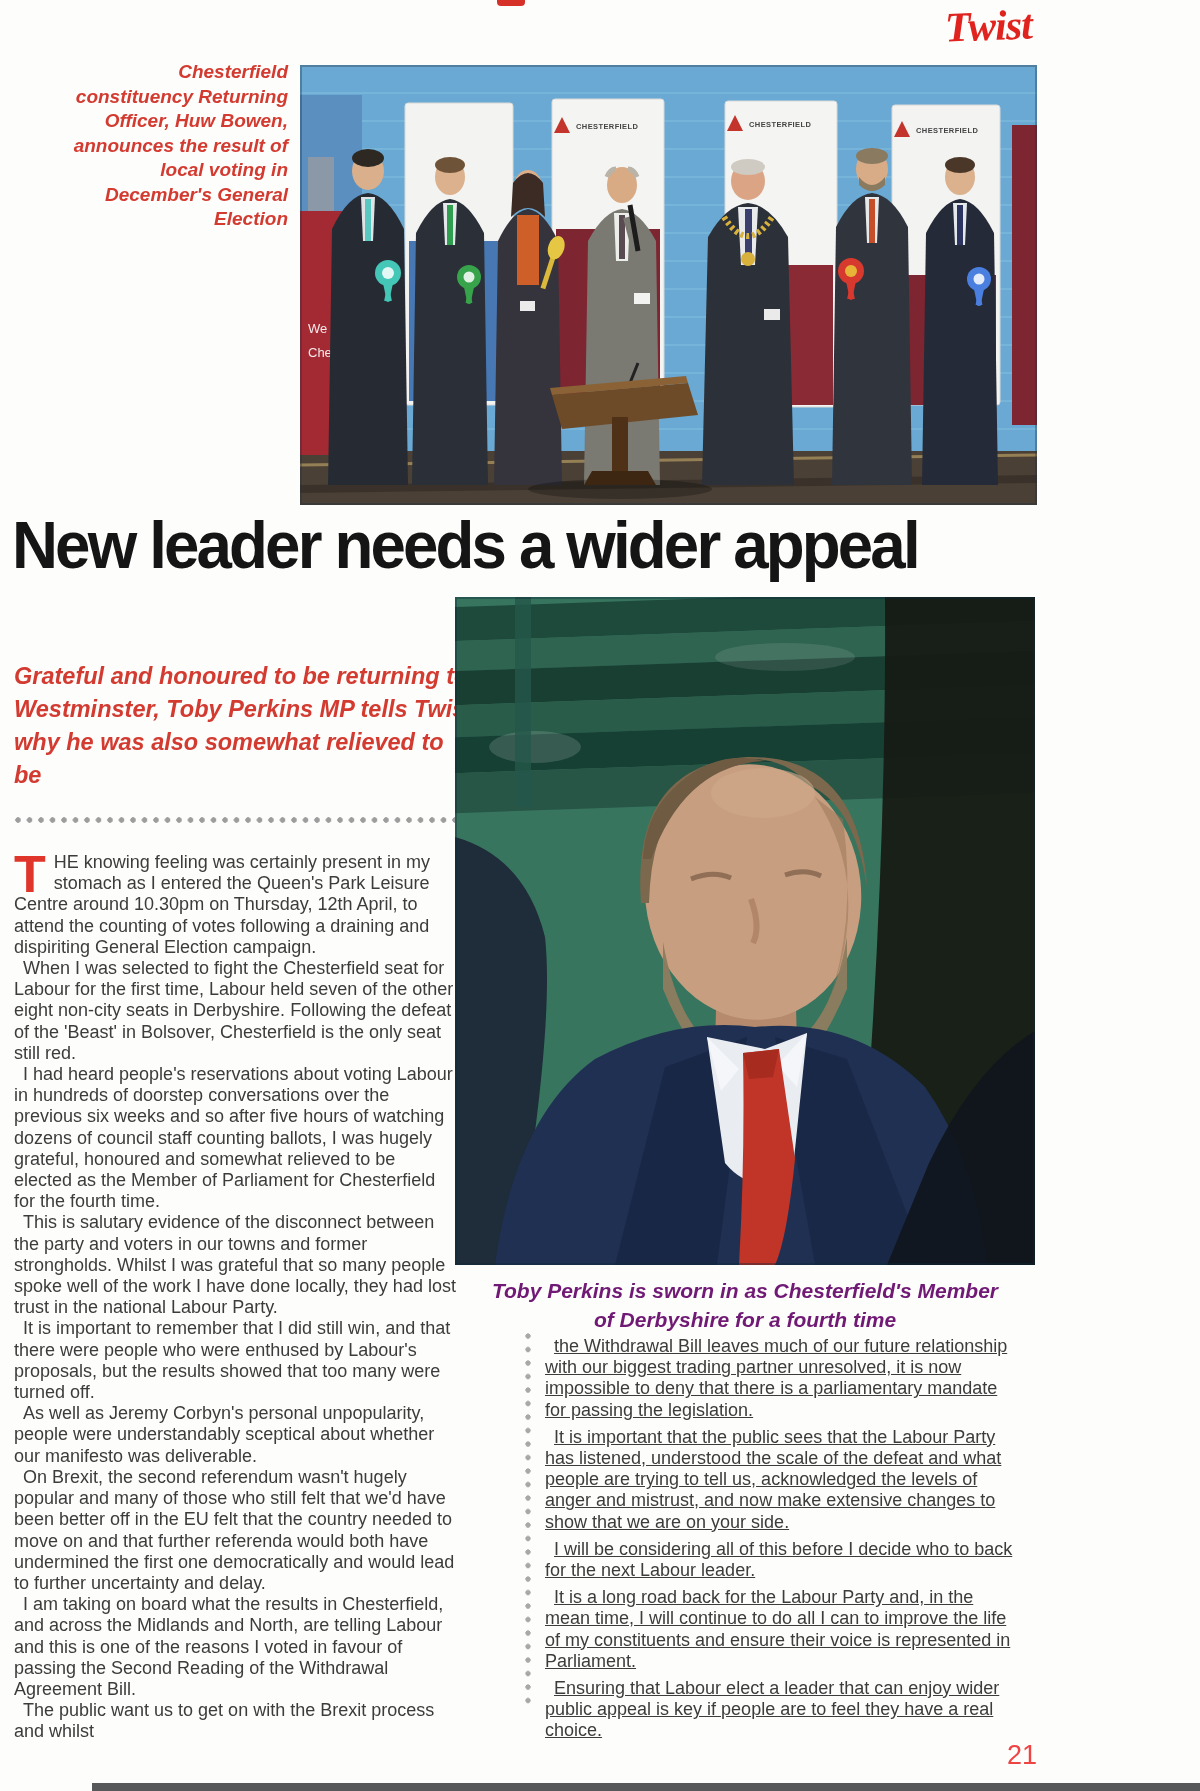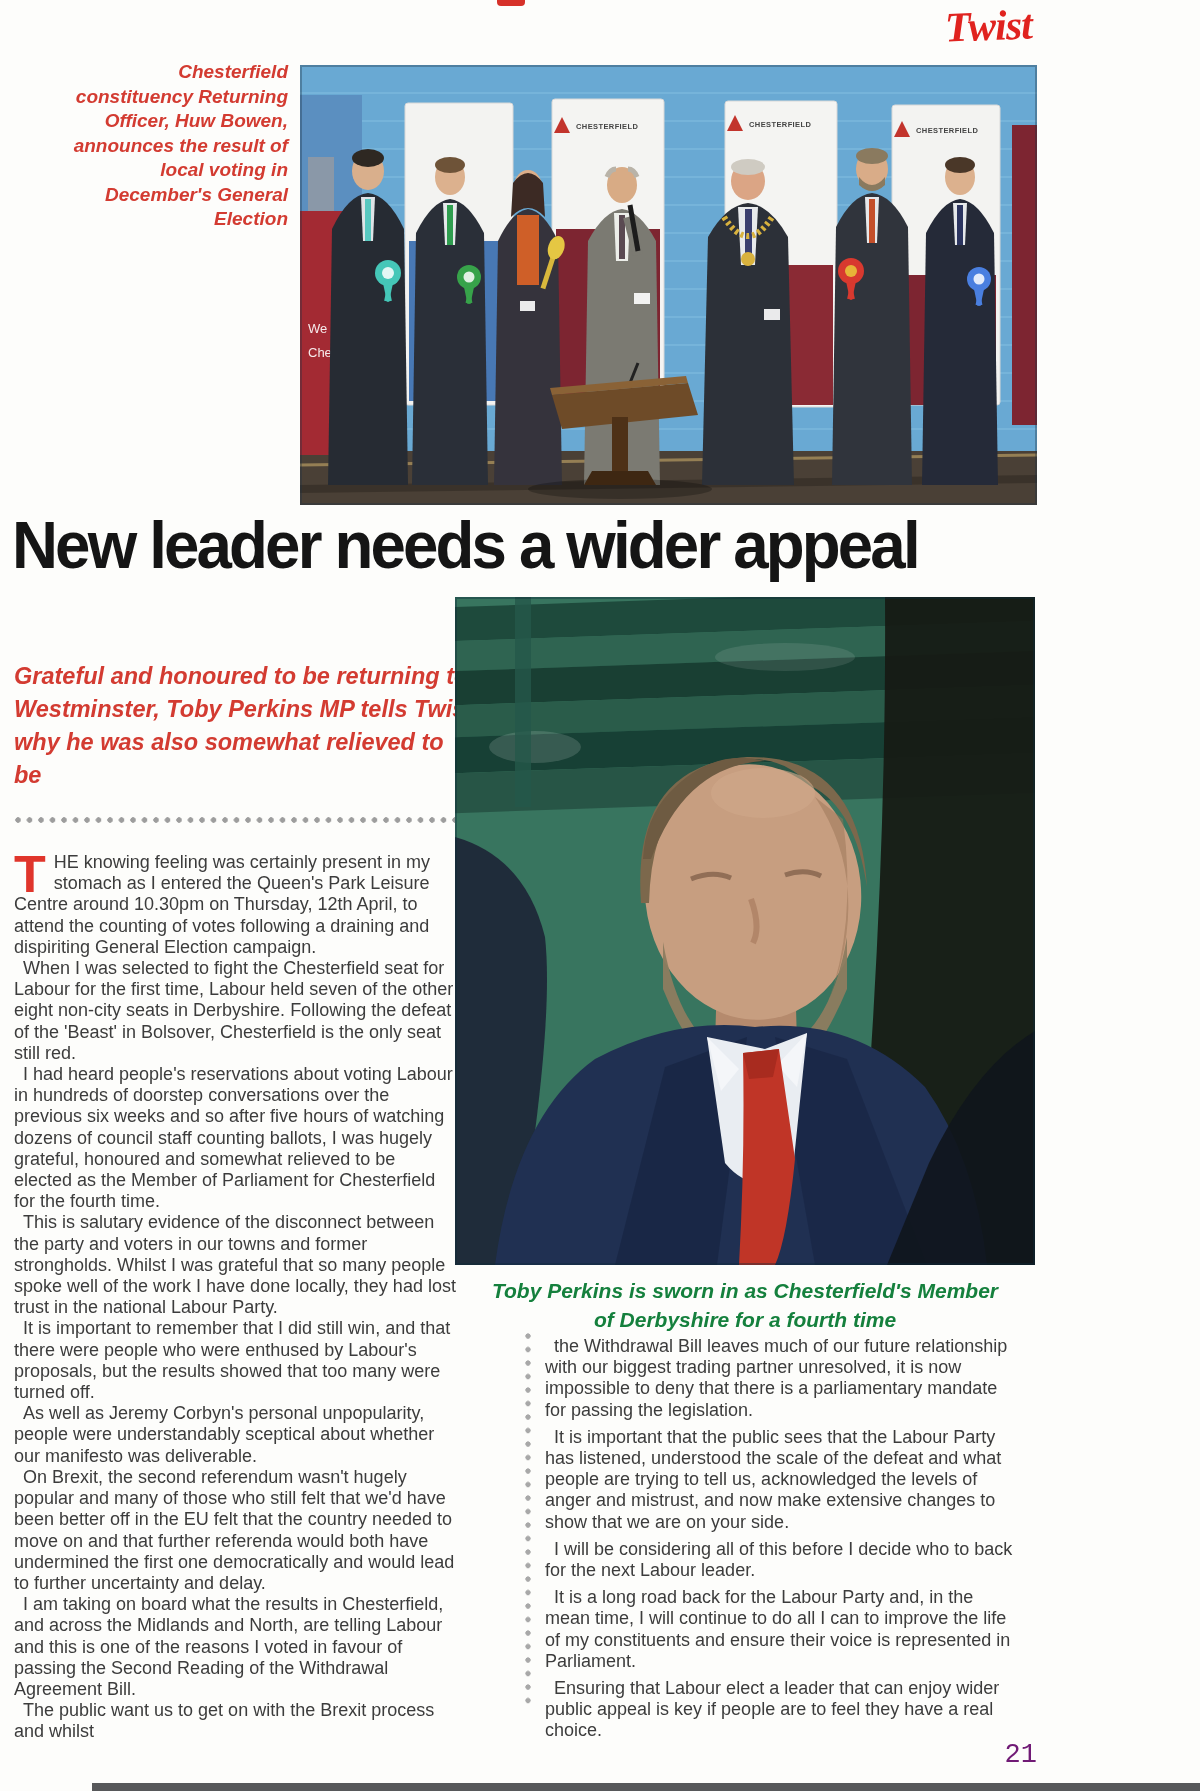--- a/index.html
+++ b/index.html
@@ -30,35 +30,35 @@
   }
   .dots-h{
     position:absolute;left:14px;top:816px;width:446px;height:8px;
     background-image:radial-gradient(circle at 4px 4px,#9d9d9d 2.5px,transparent 3px);
     background-size:11.5px 8px;background-repeat:repeat-x;
   }
   .col1{position:absolute;left:14px;top:852px;width:442px;font-size:18px;line-height:21.2px;}
   .col2{position:absolute;left:545px;top:1336px;width:470px;font-size:18px;line-height:21.2px;}
   .col1 p,.col2 p{margin:0;text-indent:9px;}
   .col1 p.first{text-indent:0;}
-  .col2 p{margin-bottom:6px;}
+  .col2 p{margin-bottom:6px;text-decoration:underline;}
   .dropcap{
     float:left;color:#e0352b;font-weight:bold;font-size:52px;line-height:40px;
     padding:2px 8px 0 0;
   }
   .caption-inline{
     position:absolute;left:455px;top:1276px;width:580px;text-align:center;
-    color:#15803d;font-style:italic;font-weight:bold;font-size:21px;line-height:29px;
+    color:#701a75;font-style:italic;font-weight:bold;font-size:21px;line-height:29px;
   }
   .dots-v{
     position:absolute;left:524px;top:1332px;width:8px;height:378px;
     background-image:radial-gradient(circle at 4px 4px,#a8a8a8 2.4px,transparent 2.9px);
     background-size:8px 13.5px;background-repeat:repeat-y;
   }
-  .page-number{position:absolute;right:163px;top:1740px;font-size:27px;color:#701a75;font-family:Liberation Mono, monospace;}
+  .page-number{position:absolute;right:163px;top:1740px;font-size:27px;color:#ef4444;}
   .bottom-bar{position:absolute;left:92px;right:0;bottom:0;height:8px;background:#57585a;}
 </style>
 </head>
 <body>
 
 <div class="top-mark"></div>
 <div class="logo">Twist</div>
 
 <div class="caption-top">
   <div>Chesterfield</div>

